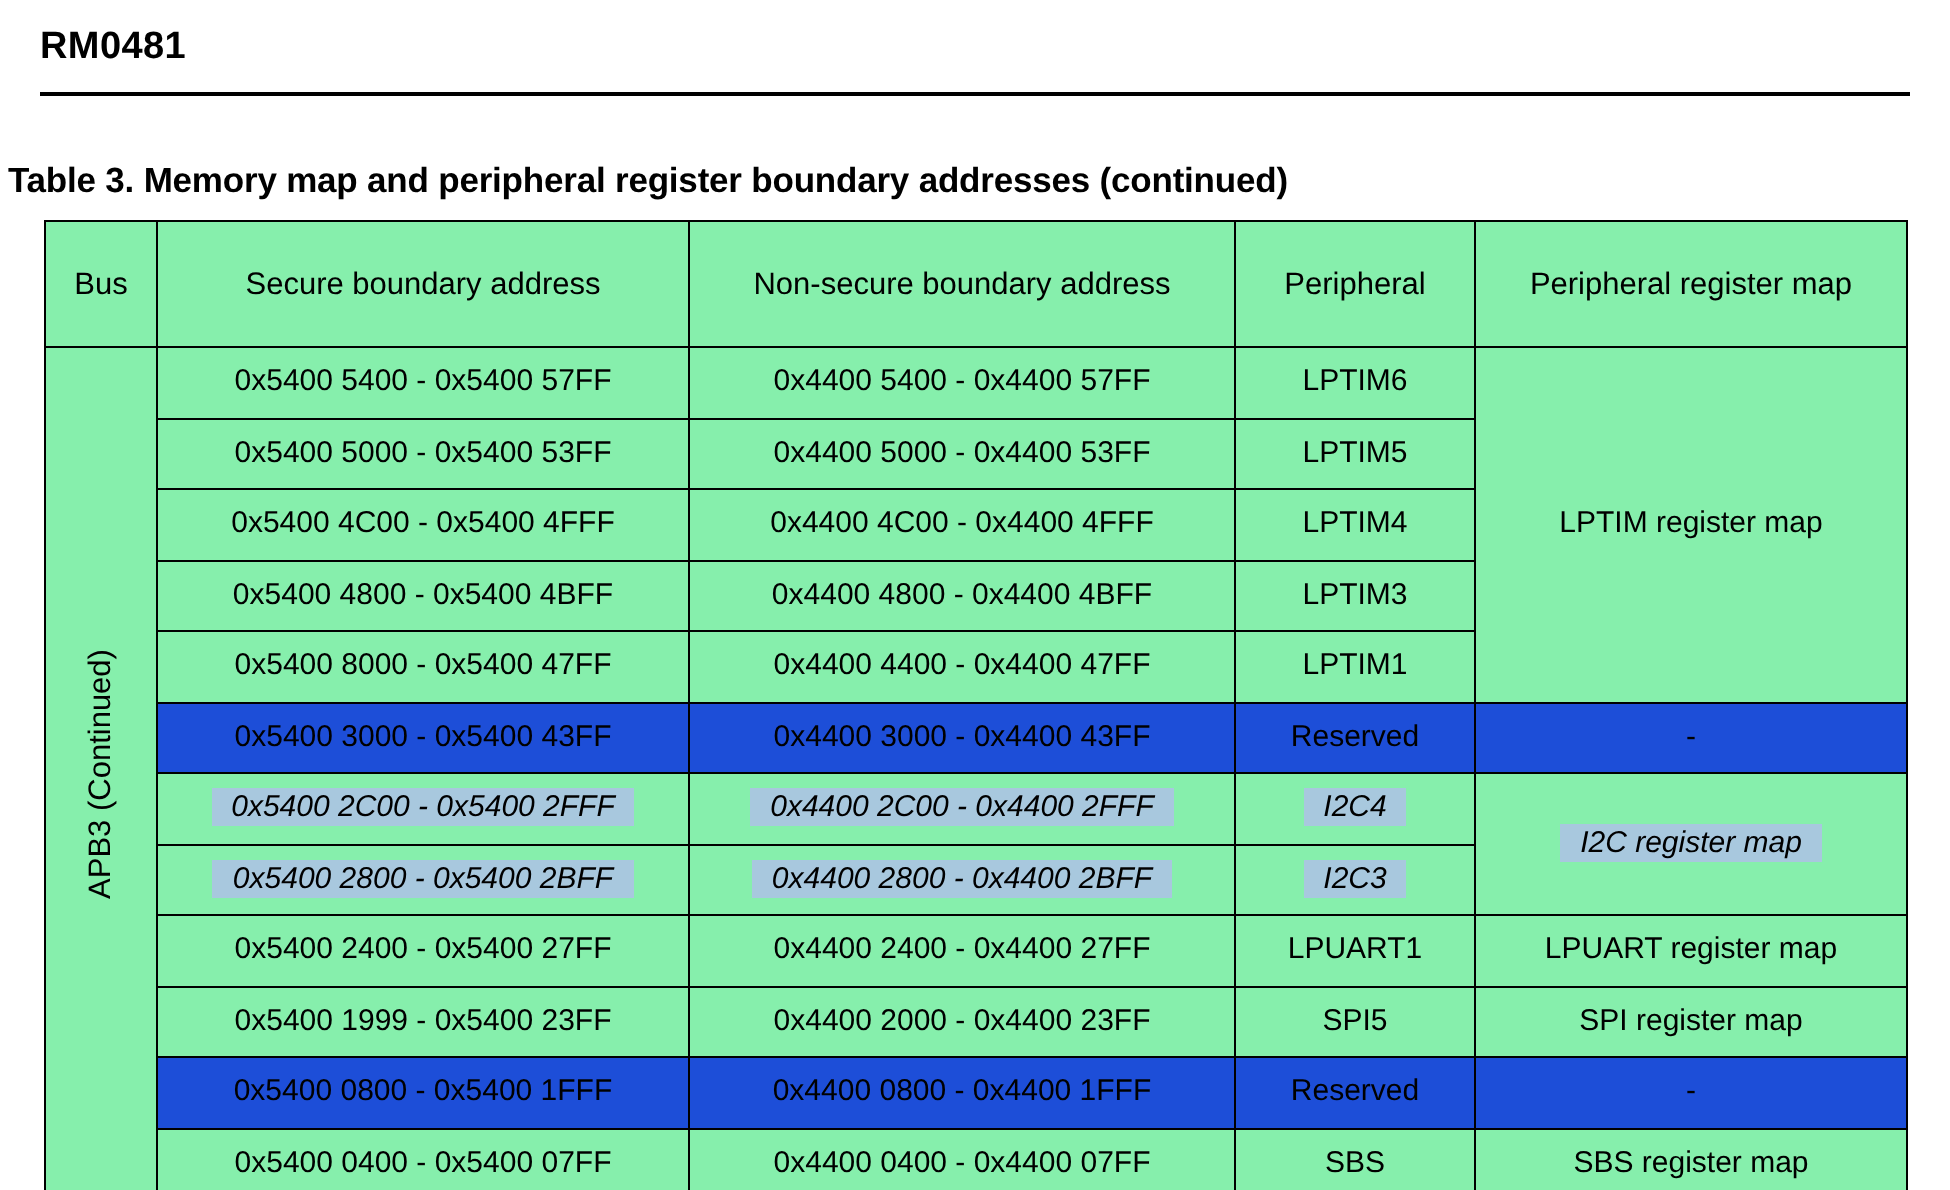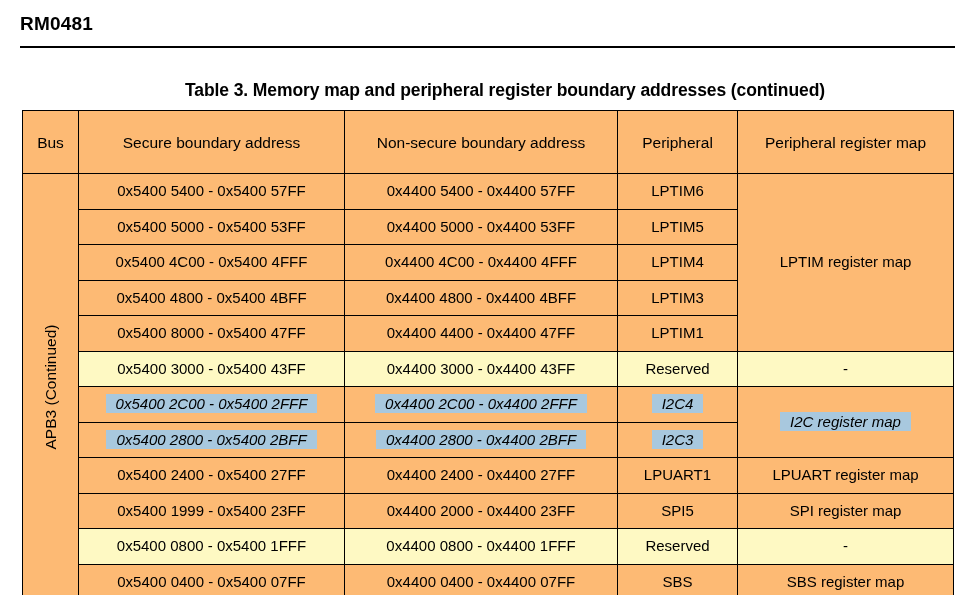--- a/index.html
+++ b/index.html
@@ -37,23 +37,23 @@
     left: 20px;
     width: 935px;
     height: 2px;
     background: #000000;
   }
 
   
   .table-caption {
     position: absolute;
     top: 80px;
-    left: 16px;
+    left: 4px;
     width: 809px;
-    text-align: right;
+    text-align: left;
     font-size: 17.5px;
     font-weight: bold;
     letter-spacing: -0.1px;
     white-space: nowrap;
   }
 
   
   .table-wrap {
     position: absolute;
     top: 110px;
@@ -65,21 +65,21 @@
     table-layout: fixed;
     width: 931px;
     font-size: 15px;
   }
   table.memmap td, table.memmap th {
     border: 1px solid #000000;
     padding: 0;
     text-align: center;
     vertical-align: middle;
     font-weight: normal;
-    background: #fdba74;
+    background: #86efac;
   }
   
   col.c-bus   { width: 56px; }
   col.c-sec   { width: 266px; }
   col.c-nsec  { width: 273px; }
   col.c-per   { width: 120px; }
   col.c-map   { width: 216px; }
 
   
   thead th {
@@ -107,21 +107,21 @@
     position: absolute;
     left: 50%;
     top: 50%;
     transform: translate(-50%, -50%) rotate(-90deg);
     transform-origin: center center;
     white-space: nowrap;
     font-size: 15.5px;
   }
 
   
-  tr.row-reserved td { background: #fef9c3; }
+  tr.row-reserved td { background: #1d4ed8; }
   .hl {
     background: #a8c8de;
     padding: 1px 10px;
     font-style: italic;
   }
 
   
   td.span-cell { vertical-align: middle; }
 </style>
 </head>

